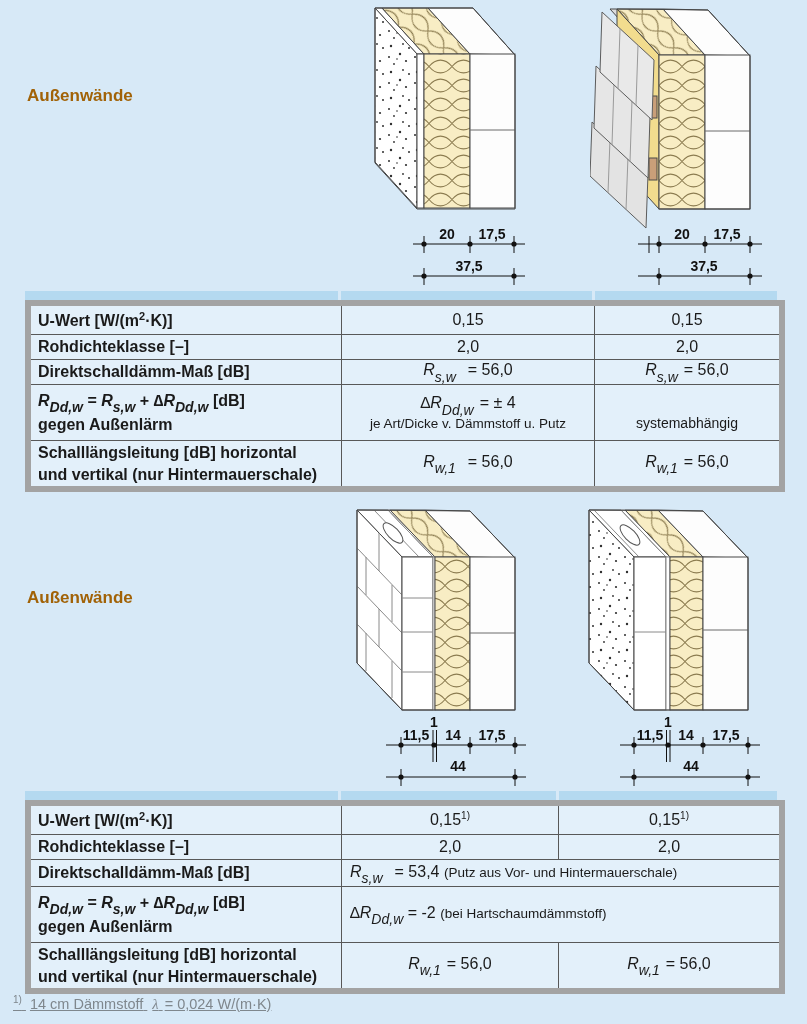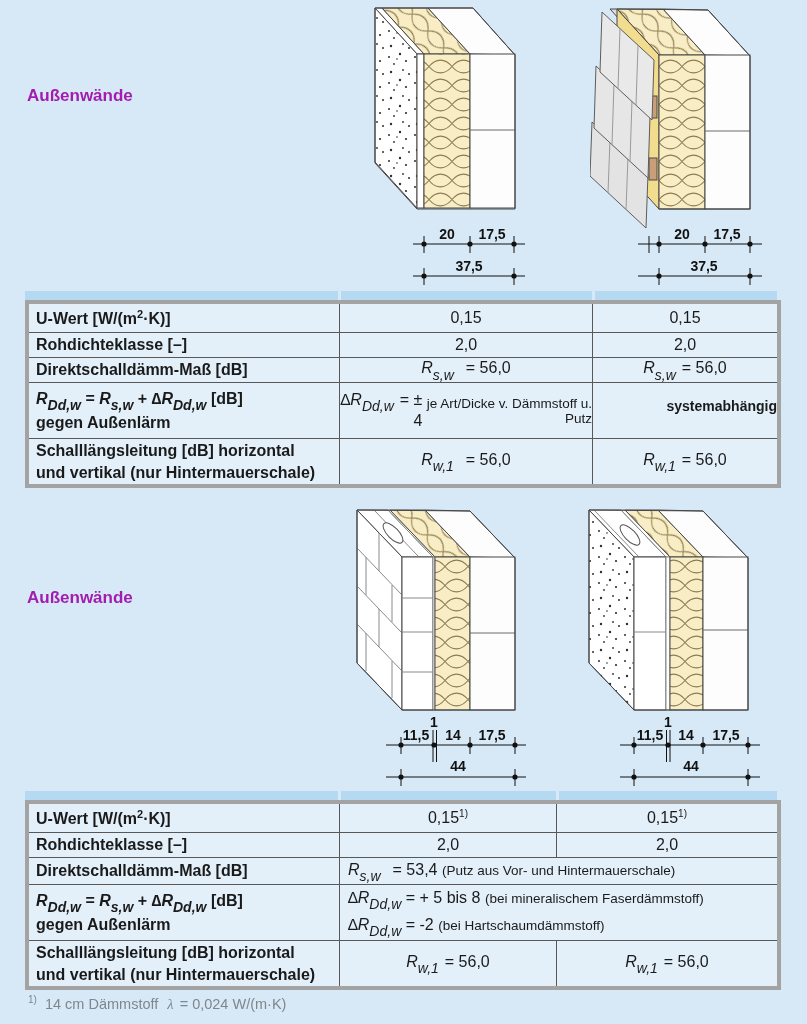--- a/index.html
+++ b/index.html
@@ -3,36 +3,36 @@
 <meta charset="utf-8">
 <style>
   html,body { margin:0; padding:0; }
   body {
     width:807px; height:1024px; position:relative; overflow:hidden;
     background:#d7e9f7;
     font-family:"Liberation Sans", sans-serif;
     color:#1a1a1a;
   }
   .abs { position:absolute; }
-  .sec-label { font-weight:bold; font-size:17px; color:#a21caf; }
+  .sec-label { font-weight:bold; font-size:17px; color:#a16207; }
 
   
   .band { position:absolute; display:flex; gap:3px; height:9px; }
   .band > div { background:#b4d9f0; height:100%; }
 
   
   .tbl { position:absolute; display:grid; gap:1px; background:#585858;
-         border:4px solid #a3a3a3; font-size:16px; }
+         border:6px solid #a3a3a3; font-size:16px; }
   .tbl > div { background:#e3f0fa; }
   .lc { font-weight:bold; padding:2px 0 2px 7px; display:flex; flex-direction:column;
         justify-content:center; line-height:1.32; }
   .vc { display:flex; align-items:center; justify-content:center; text-align:right; }
-  .vcol { display:flex; align-items:center; justify-content:center;text-align:right; }
+  .vcol { display:flex; flex-direction:column; align-items:center; justify-content:center; }
   .vspan { display:flex; flex-direction:column; justify-content:center; padding-left:8px; line-height:1.45; }
-  .bot { justify-content:flex-end; padding-bottom:9px; font-size:14px;font-weight:bold; }
+  .bot { justify-content:flex-end; padding-bottom:9px; font-size:14px; }
   .it { font-style:italic; }
   sub { font-size:14px; font-style:italic; position:relative; top:2px; }
   sup.s2 { font-size:11px; }
   sup.fn { font-size:10px; }
   .note { font-size:13.5px; }
   .sp { display:inline-block; width:12px; }
   .gap6 { display:inline-block; width:6px; }
   .footnote { color:#7f878d; font-size:14.5px; }
   .footnote .it { font-family:"Liberation Serif", serif; }
 
@@ -310,34 +310,33 @@
   <div class="lc">Direktschalldämm-Maß [dB]</div>
   <div class="vspan" style="grid-column:2/4;">
     <span><span class="it">R</span><sub>s,w</sub><span class="sp"></span><span>= 53,4</span> <span class="note">(Putz aus Vor- und Hintermauerschale)</span></span>
   </div>
 
   <div class="lc">
     <span><span class="it">R</span><sub>Dd,w</sub> <span>=</span> <span class="it">R</span><sub>s,w</sub> <span>+ ∆</span><span class="it">R</span><sub>Dd,w</sub> <span>[dB]</span></span>
     <span>gegen Außenlärm</span>
   </div>
   <div class="vspan" style="grid-column:2/4;">
-    <span><span>∆</span><span class="it">R</span><sub>Dd,w</sub> <span>= + 5 bis 8</span> <span class="note">(bei mineralischem Faserdämmstoff)</span></span>
     <span><span>∆</span><span class="it">R</span><sub>Dd,w</sub> <span>= -2</span> <span class="note">(bei Hartschaumdämmstoff)</span></span>
   </div>
 
   <div class="lc">
     <span>Schalllängsleitung [dB] horizontal</span>
     <span>und vertikal (nur Hintermauerschale)</span>
   </div>
   <div class="vc">
       <span><span class="it">R</span><sub>w,1</sub><span class="gap6"></span><span>= 56,0</span></span>
     </div>
   <div class="vc">
       <span><span class="it">R</span><sub>w,1</sub><span class="gap6"></span><span>= 56,0</span></span>
     </div>
 </div>
 
-<div class="abs footnote" style="left:28px; top:994px;">
+<div class="abs footnote" style="left:13px; top:994px;text-decoration:underline;">
   <sup class="fn">1)</sup>
   <span style="margin-left:4px">14 cm Dämmstoff</span>
   <span class="it" style="margin-left:5px">λ</span>
   <span style="margin-left:2px">= 0,024 W/(m·K)</span>
 </div>
 
 </body></html>

